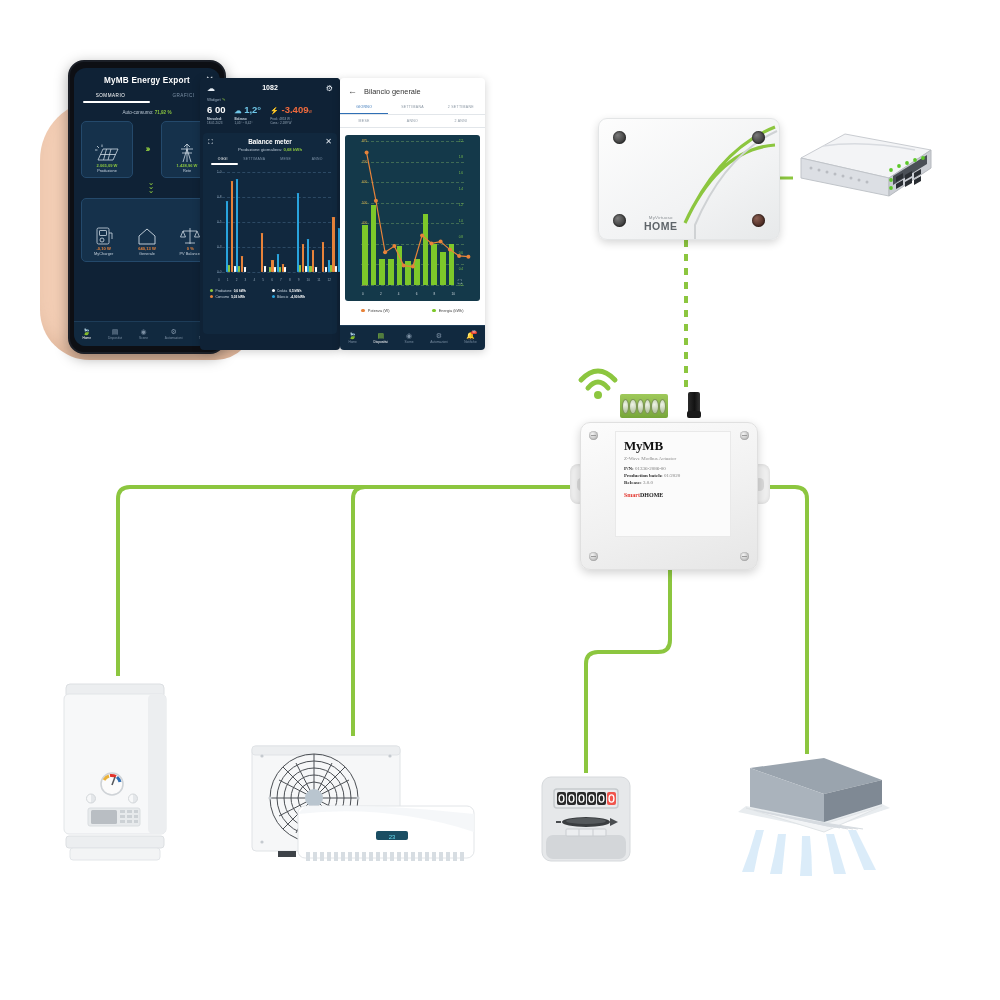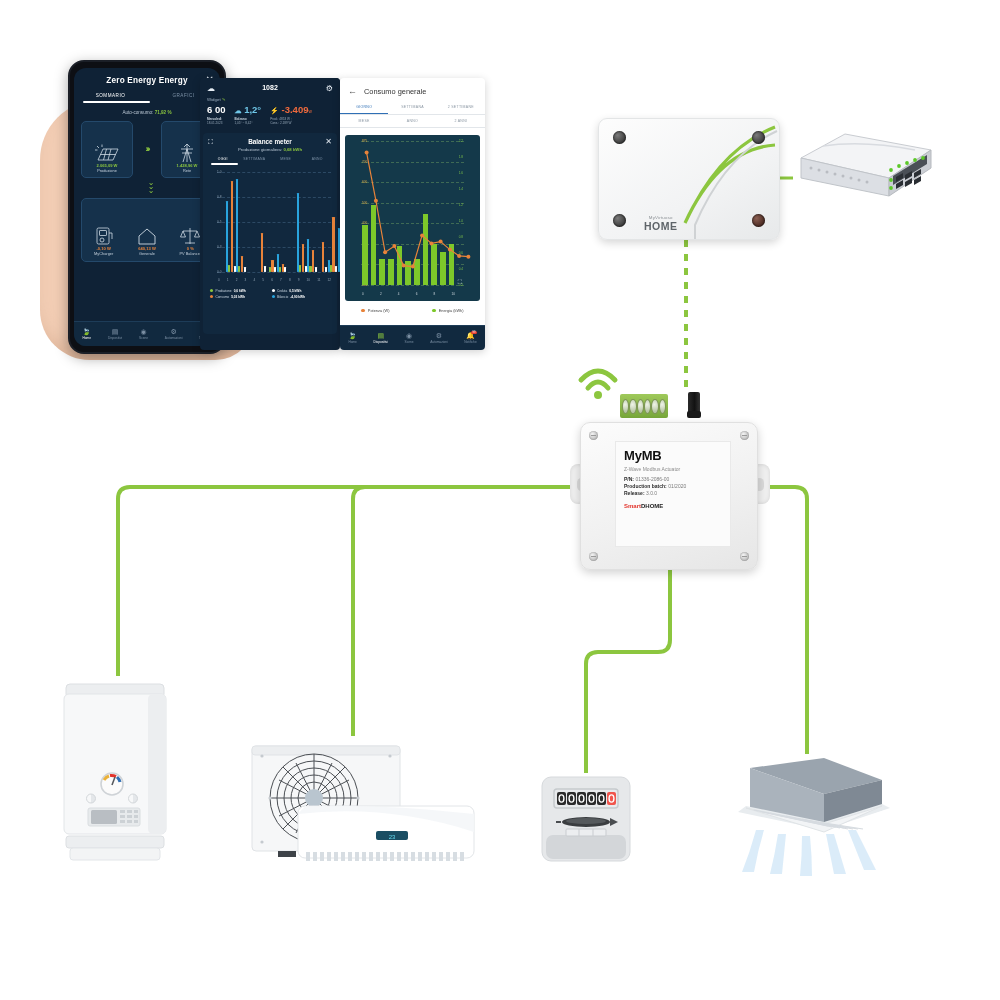--- a/index.html
+++ b/index.html
@@ -166,22 +166,22 @@
   
   #mymb{left:570px;top:418px;width:200px;height:155px;}
   .mb-body{position:absolute;left:10px;top:4px;width:176px;height:146px;
     background:linear-gradient(160deg,#fcfcfc 0%,#f1f1f1 55%,#e6e6e6 100%);
     border-radius:10px;box-shadow:0 3px 10px rgba(0,0,0,.18);
     border:1px solid #e0e0e0;}
   .mb-ear{position:absolute;width:22px;height:40px;background:#f0f0f0;
     border-radius:8px;box-shadow:inset 0 0 4px rgba(0,0,0,.12);}
   .mb-ear::after{content:"";position:absolute;left:7px;top:14px;width:9px;height:13px;
     background:#d9d9d9;border-radius:5px;}
-  .mb-label{position:absolute;left:34px;top:18px;width:116px;height:106px;
-    background:#fbfbfb;border:1px solid #e9e9e9;padding:7px 8px;box-sizing:border-box;}
+  .mb-label{position:absolute;left:34px;top:8px;width:116px;height:106px;
+    background:#fbfbfb;border:1px solid #e9e9e9;padding:7px 8px;box-sizing:border-box;font-family:Liberation Serif, serif;}
   .mb-h1{font-size:13px;font-weight:bold;color:#111;line-height:1;letter-spacing:-.2px;}
   .mb-sub{font-size:5px;color:#8c8c8c;margin-top:4px;}
   .mb-kv{font-size:5px;color:#7b7b7b;margin-top:3.5px;line-height:1.45;}
   .mb-kv b{color:#2b2b2b;}
   .mb-brand{margin-top:6px;font-size:6px;font-weight:bold;color:#1c1c1c;}
   .mb-brand .red{color:#e2342c;}
   .mb-screw{position:absolute;width:9px;height:9px;border-radius:50%;
     background:radial-gradient(circle at 35% 33%,#f5f5f5,#bdbdbd 72%);
     box-shadow:inset 0 0 2px rgba(0,0,0,.35);}
   .mb-screw::after{content:"";position:absolute;left:2.4px;top:4px;width:4.2px;height:1.2px;background:#9a9a9a;}
@@ -224,21 +224,21 @@
 <div class="abs" id="phone-group">
   <div class="hand"></div>
   <div class="finger" style="left:150px;top:206px;width:66px;height:22px;transform:rotate(6deg);"></div>
   <div class="finger" style="left:150px;top:232px;width:60px;height:20px;transform:rotate(9deg);"></div>
   <div class="thumb"></div>
 
   <div class="phone-body">
     <div class="phone-screen">
 
       <div class="ph-title-row">
-        <span class="ph-title">Zero Energy Energy</span>
+        <span class="ph-title">MyMB Energy Export</span>
         <span class="ph-close">✕</span>
       </div>
 
       <div class="ph-tabs">
         <div class="ph-tab active">SOMMARIO</div>
         <div class="ph-tab">GRAFICI</div>
       </div>
       <div class="ph-tabline"></div>
 
       <div class="ph-auto">
@@ -533,21 +533,21 @@
           <span>Bilancio</span>
           <b>-4,90 kWh</b>
         </div>
       </div>
   </div>
 </div>
 
 <div class="abs panel" id="panel-consumo">
   <div class="cg-head">
     <span class="cg-back">←</span>
-    <span class="cg-title">Consumo generale</span>
+    <span class="cg-title">Bilancio generale</span>
   </div>
 
   <div class="cg-tabs">
     <div class="cg-tab active">GIORNO</div>
     <div class="cg-tab">SETTIMANA</div>
     <div class="cg-tab">2 SETTIMANE</div>
   </div>
   <div class="cg-tabs2">
     <div class="cg-tab">MESE</div>
     <div class="cg-tab">ANNO</div>

